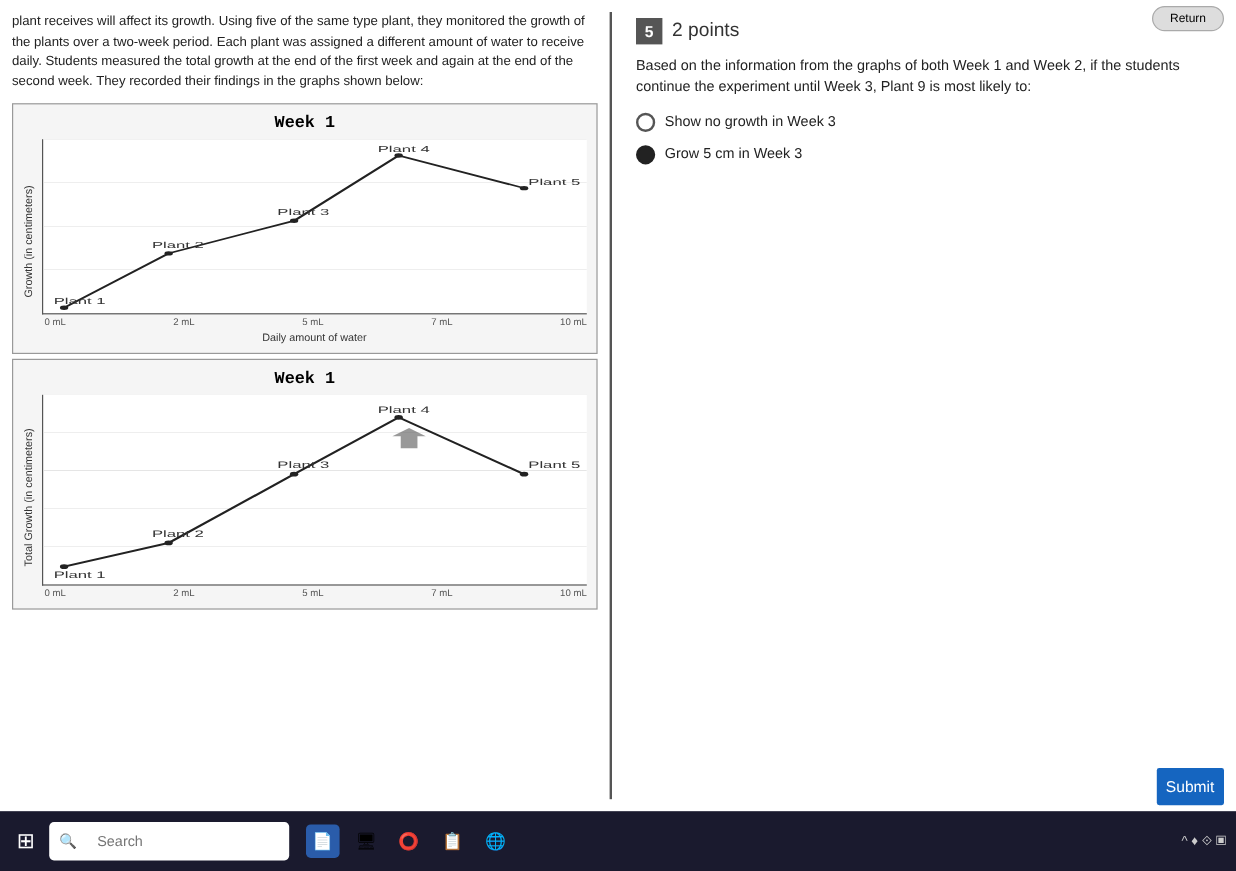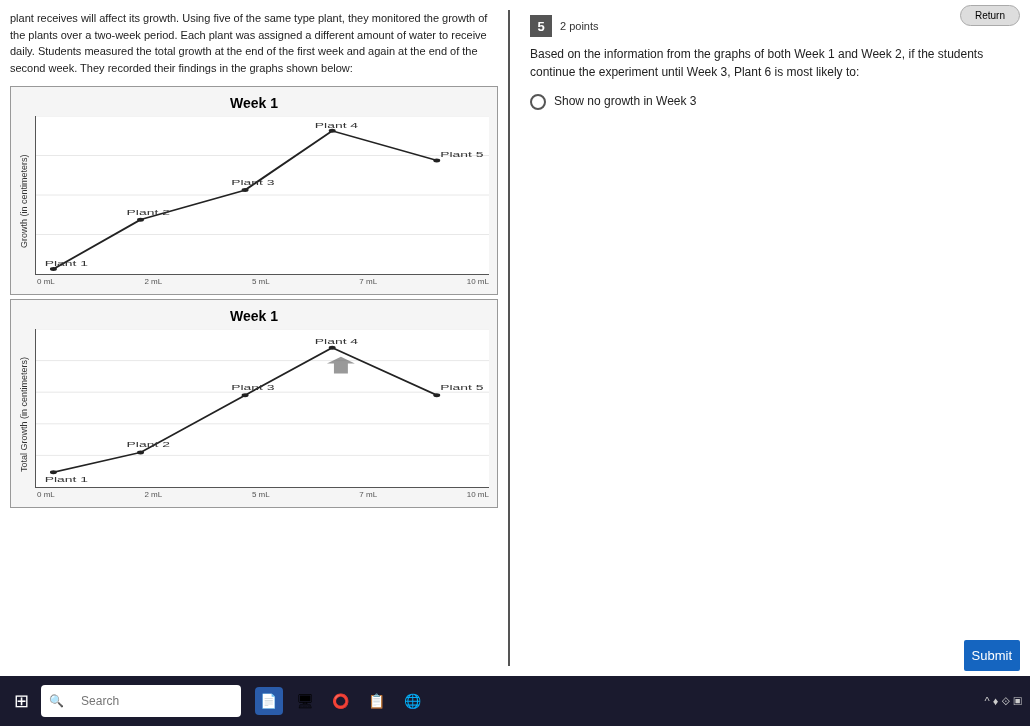--- a/index.html
+++ b/index.html
@@ -39,20 +39,21 @@
       background: #f5f5f5;
       margin-bottom: 4px;
       padding: 8px;
       position: relative;
     }
     .graph-title {
       text-align: center;
       font-size: 14px;
       font-weight: bold;
       margin-bottom: 5px;
+      font-family: Liberation Mono, monospace;
     }
     .graph-area {
       position: relative;
       height: 170px;
       display: flex;
     }
     .y-axis-label {
       writing-mode: vertical-rl;
       transform: rotate(180deg);
       font-size: 9px;
@@ -91,21 +92,21 @@
       color: #fff;
       width: 22px;
       height: 22px;
       display: flex;
       align-items: center;
       justify-content: center;
       font-size: 13px;
       font-weight: bold;
     }
     .points-label {
-      font-size: 11px;
+      font-size: 16px;
       color: #333;
     }
     .question-text {
       font-size: 12px;
       line-height: 1.5;
       margin-bottom: 12px;
       color: #222;
     }
     .option {
       display: flex;
@@ -262,20 +263,21 @@
             </svg>
           </div>
 
           <div style="display:flex; justify-content:space-between; padding: 2px 0 0 0; font-size:8px; color:#555; margin-left: 2px;">
             <span>0 mL</span>
             <span>2 mL</span>
             <span>5 mL</span>
             <span>7 mL</span>
             <span>10 mL</span>
           </div>
+          <div class="x-axis-label">Daily amount of water</div>
         </div>
       </div>
     </div>
 
     <div class="graph-container">
       <div class="graph-title">Week 1</div>
       <div class="graph-area">
         <div class="y-axis-label">Total Growth (in centimeters)</div>
         <div style="flex:1; display:flex; flex-direction:column;">
           <div class="graph-inner">
@@ -322,25 +324,29 @@
         </div>
       </div>
     </div>
   </div>
 
   <div class="right-panel">
     <div class="question-header">
       <div class="question-number">5</div>
       <span class="points-label">2 points</span>
     </div>
-    <p class="question-text">Based on the information from the graphs of both Week 1 and Week 2, if the students continue the experiment until Week 3, Plant 6 is most likely to:</p>
+    <p class="question-text">Based on the information from the graphs of both Week 1 and Week 2, if the students continue the experiment until Week 3, Plant 9 is most likely to:</p>
 
     <div class="option">
       <div class="option-radio"></div>
       <span class="option-text">Show no growth in Week 3</span>
+    </div>
+    <div class="option">
+      <div class="option-radio selected"></div>
+      <span class="option-text">Grow 5 cm in Week 3</span>
     </div>
   </div>
 </div>
 
 <button class="submit-btn">Submit</button>
 
 <div class="taskbar">
   <button class="taskbar-start">⊞</button>
   <div class="search-bar">
     <span>🔍</span>

